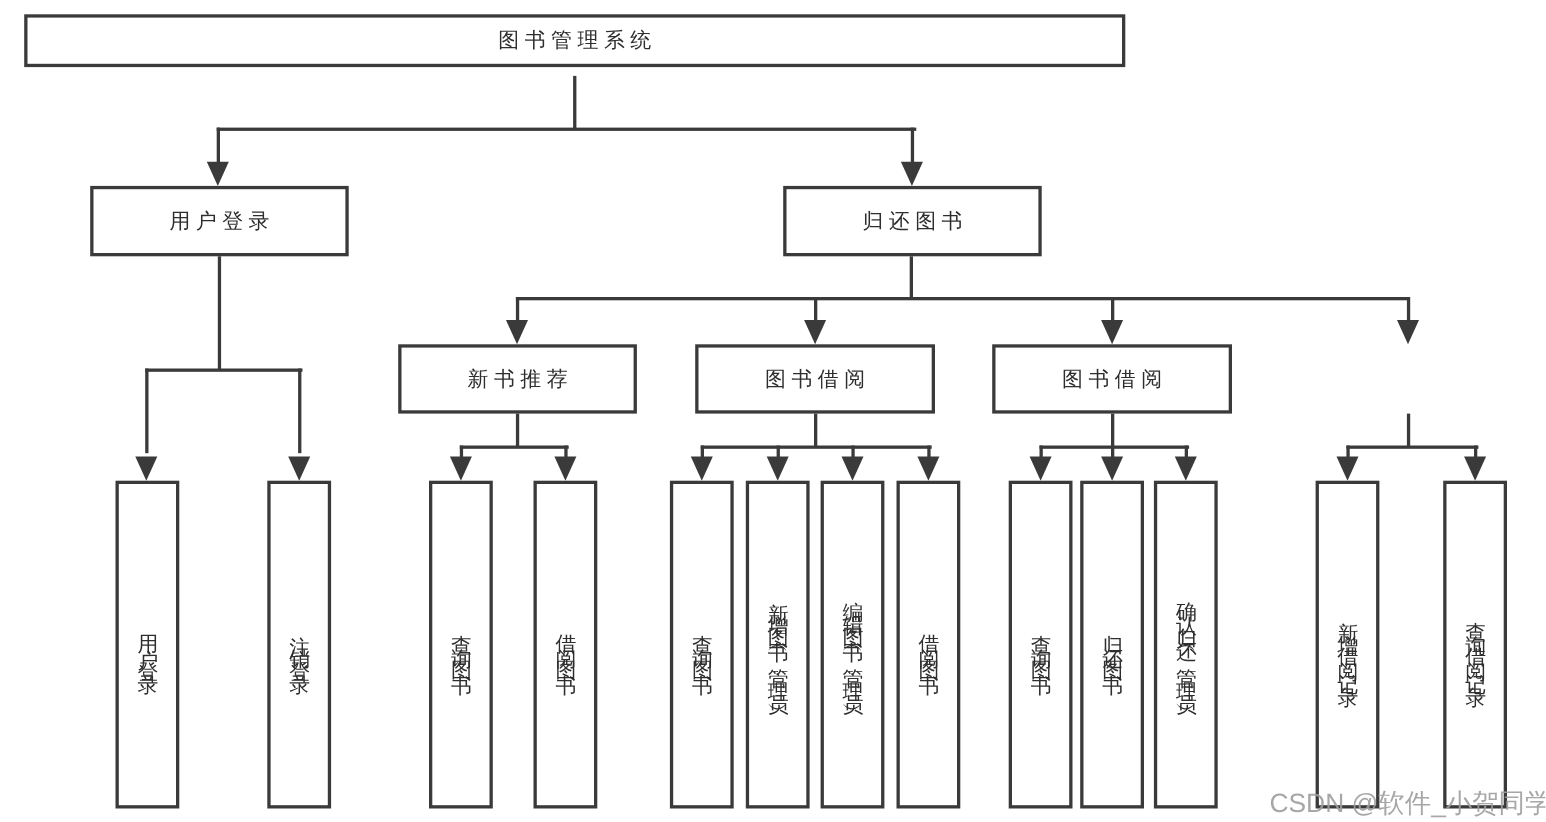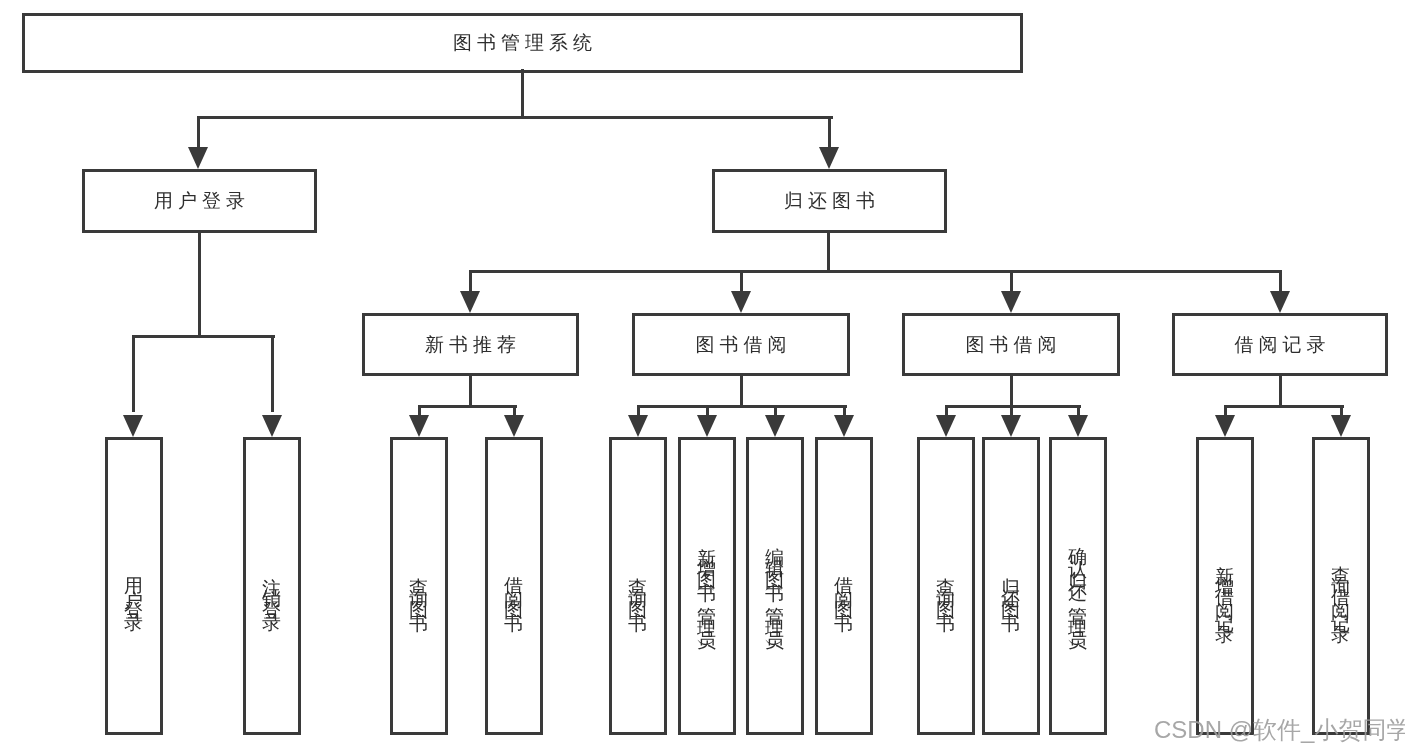--- a/index.html
+++ b/index.html
@@ -32,21 +32,21 @@
   .watermark {
     position:absolute; left:1154px; top:714px; z-index:5;
     font-size:24px; color:var(--wm,#9e9e9e); opacity:.9; white-space:nowrap;
   }
 </style>
 </head>
 <body>
 
 <div class="canvas">
 
-  <div class="box" style="left:22px; top:13px; width:1001px; height:60px;">
+  <div class="box" style="left:22px; top:13px; width:1001px; height:48px;">
     <span class="h-label">图书管理系统</span>
   </div>
 
   <div class="vl" style="left:521px; top:69px;  height:49px;"></div>
   <div class="hl" style="left:197px; top:116px; width:636px;"></div>
   <div class="vl" style="left:197px; top:116px; height:33px;"></div>
   <div class="ar" style="left:188px; top:147px;"></div>
   <div class="vl" style="left:828px; top:116px; height:33px;"></div>
   <div class="ar" style="left:819px; top:147px;"></div>
 
@@ -76,23 +76,20 @@
   <div class="ar" style="left:1270px; top:291px;"></div>
 
   <div class="box" style="left:632px; top:313px; width:218px; height:63px;">
     <span class="h-label">图书借阅</span>
   </div>
   <div class="box" style="left:362px; top:313px; width:217px; height:63px;">
     <span class="h-label">新书推荐</span>
   </div>
   <div class="box" style="left:902px; top:313px; width:218px; height:63px;">
     <span class="h-label">图书借阅</span>
-  </div>
-  <div class="box" style="left:1172px; top:313px; width:216px; height:63px;">
-    <span class="h-label">借阅记录</span>
   </div>
 
   <div class="vl" style="left:469px; top:376px; height:31px;"></div>
   <div class="hl" style="left:418px; top:405px; width:99px;"></div>
   <div class="vl" style="left:418px; top:405px; height:12px;"></div>
   <div class="ar" style="left:409px; top:415px;"></div>
   <div class="vl" style="left:513px; top:405px; height:12px;"></div>
   <div class="ar" style="left:504px; top:415px;"></div>
 
   <div class="vl" style="left:740px; top:376px; height:31px;"></div>

